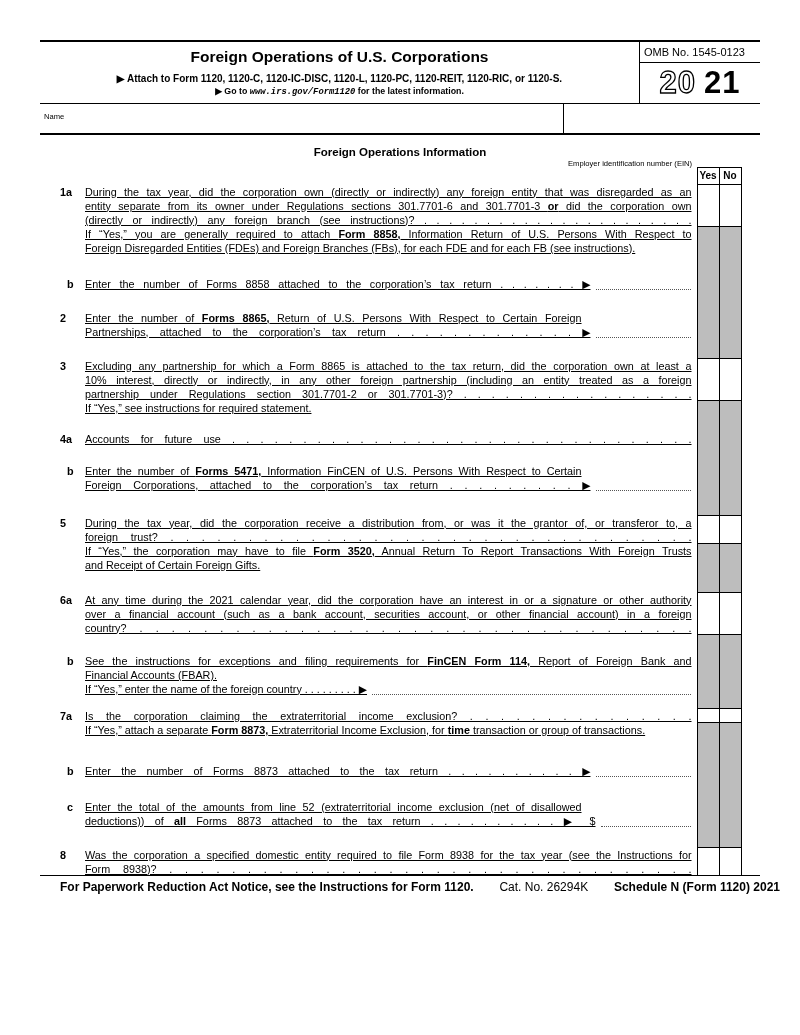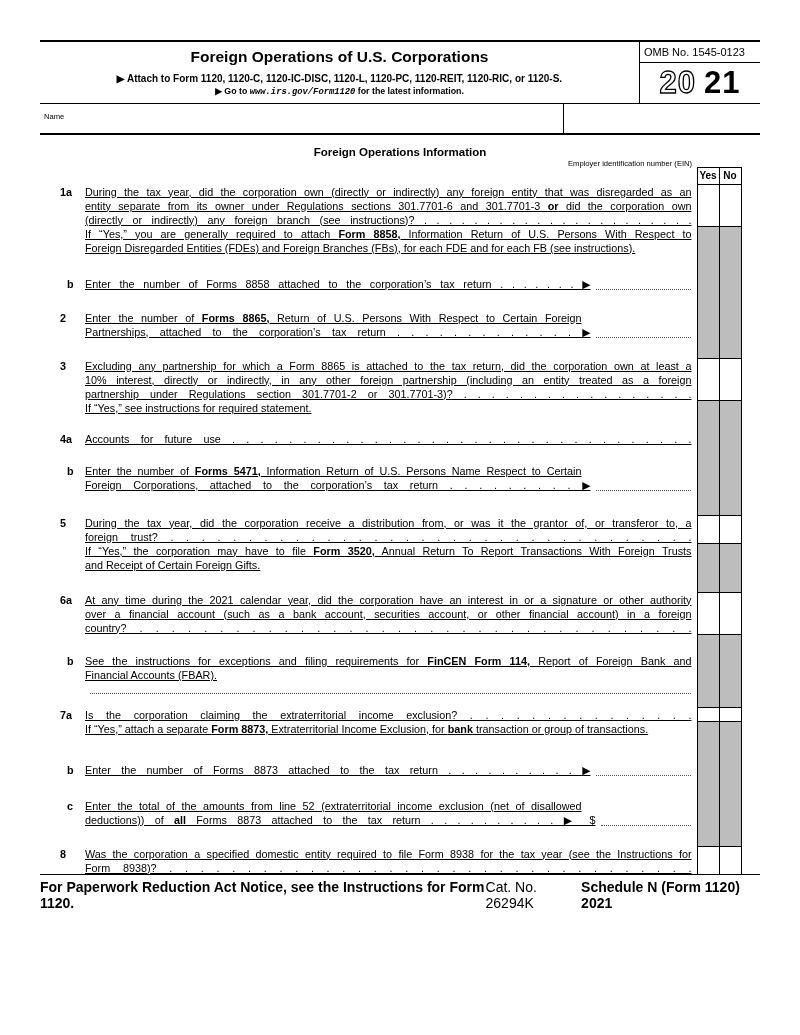--- a/index.html
+++ b/index.html
@@ -45,21 +45,21 @@
   .t.j { text-align:justify; text-align-last:justify; }
   .t.nat { flex:0 0 auto; }
   .entry { flex:0 0 auto; align-self:flex-end; height:11px; margin:0 1px 1px 5px; border-bottom:1px dotted #555; }
   .entry.grow { flex:1 1 auto; }
   td.anshead { border:1px solid #000; background:#fff; text-align:center; font-weight:bold; font-size:10px; line-height:15px; }
   td.ans.open { border:1px solid #000; background:#fff; }
   td.ans.sh { background:#bdbdbd; border-left:1px solid #000; border-right:1px solid #000; }
   td.ans { width:22px; }
   
   .botrule { width:720px; border-top:1px solid #000; margin-top:-1px; }
-  .footer { width:720px; display:flex; justify-content:space-between; align-items:baseline; font-size:14px; margin-top:4px; }
+  .footer { width:720px; display:flex; justify-content:space-between; align-items:baseline; font-size:12px; margin-top:4px;margin-left:20px; }
   .fl, .fr { font-weight:bold; }
 </style>
 </head>
 <body>
 
 <div class="page">
 
   <div class="tophead">
     <div class="hc">
       <div class="title">Foreign Operations of U.S. Corporations</div>
@@ -249,21 +249,21 @@
         <tr style="height: 18px;">
           <td class="num"></td>
           <td class="txt"></td>
           <td class="ans sh"></td>
           <td class="ans sh"></td>
         </tr>
         <tr>
           <td class="num sub">b</td>
           <td class="txt">
             <div class="line">
-              <span class="t j" style="padding-right: 110px;"><span>Enter the number of </span><b>Forms 5471,</b><span> Information Return of U.S. Persons Name Respect to Certain</span></span>
+              <span class="t j" style="padding-right: 110px;"><span>Enter the number of </span><b>Forms 5471,</b><span> Information FinCEN of U.S. Persons With Respect to Certain</span></span>
             </div>
           </td>
           <td class="ans sh"></td>
           <td class="ans sh"></td>
         </tr>
         <tr>
           <td class="num"></td>
           <td class="txt">
             <div class="line">
               <span class="t j"><span>Foreign Corporations, attached to the corporation’s tax return . . . . . . . . . ▶</span></span>
@@ -372,20 +372,21 @@
               <span class="t"><span>Financial Accounts (FBAR).</span></span>
             </div>
           </td>
           <td class="ans sh"></td>
           <td class="ans sh"></td>
         </tr>
         <tr>
           <td class="num"></td>
           <td class="txt">
             <div class="line">
+              <span class="t nat"><span>If “Yes,” enter the name of the foreign country . . . . . . . . . ▶ </span></span>
               <span class="entry grow"></span>
             </div>
           </td>
           <td class="ans sh"></td>
           <td class="ans sh"></td>
         </tr>
         <tr style="height: 13px;">
           <td class="num"></td>
           <td class="txt"></td>
           <td class="ans sh"></td>
@@ -398,21 +399,21 @@
               <span class="t j"><span>Is the corporation claiming the extraterritorial income exclusion? . . . . . . . . . . . . . . .</span></span>
             </div>
           </td>
           <td class="ans open"></td>
           <td class="ans open"></td>
         </tr>
         <tr>
           <td class="num"></td>
           <td class="txt">
             <div class="line">
-              <span class="t"><span>If “Yes,” attach a separate </span><b>Form 8873,</b><span> Extraterritorial Income Exclusion, for </span><b>bank</b><span> transaction or group of transactions.</span></span>
+              <span class="t"><span>If “Yes,” attach a separate </span><b>Form 8873,</b><span> Extraterritorial Income Exclusion, for </span><b>time</b><span> transaction or group of transactions.</span></span>
             </div>
           </td>
           <td class="ans sh"></td>
           <td class="ans sh"></td>
         </tr>
         <tr style="height: 27px;">
           <td class="num"></td>
           <td class="txt"></td>
           <td class="ans sh"></td>
           <td class="ans sh"></td>

